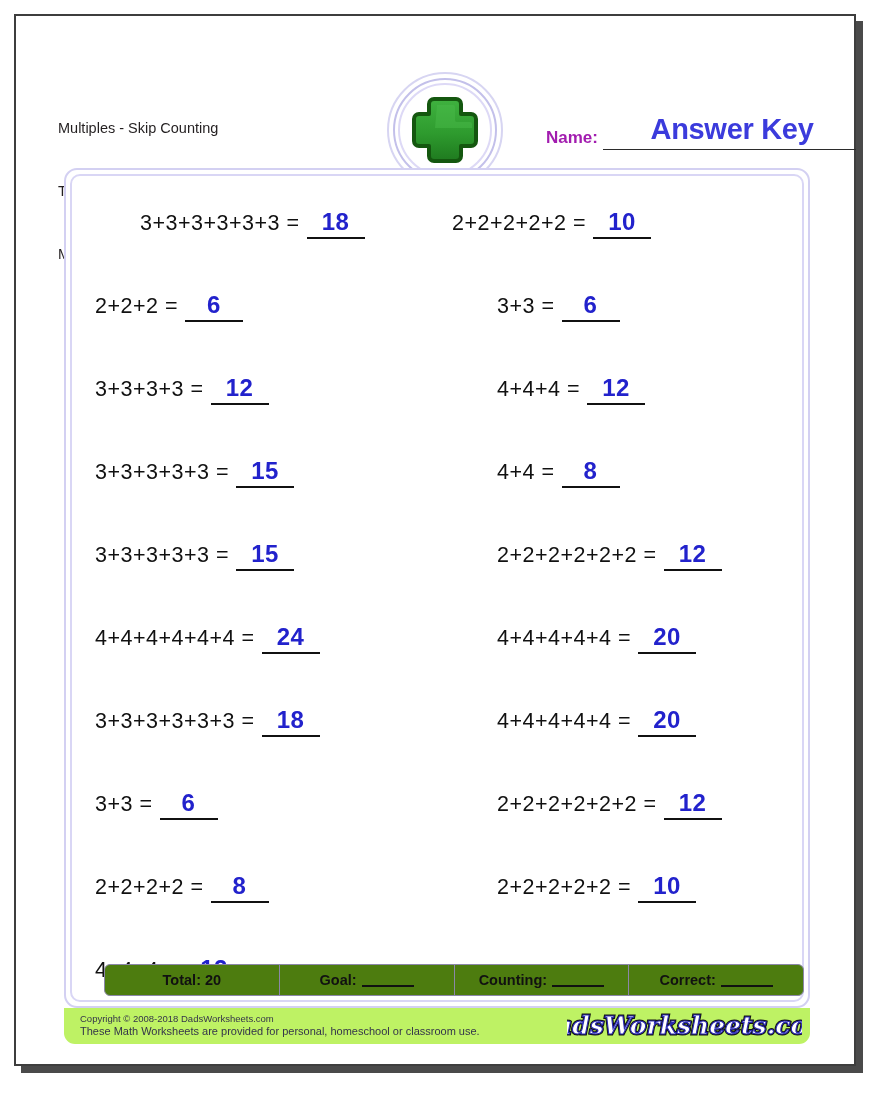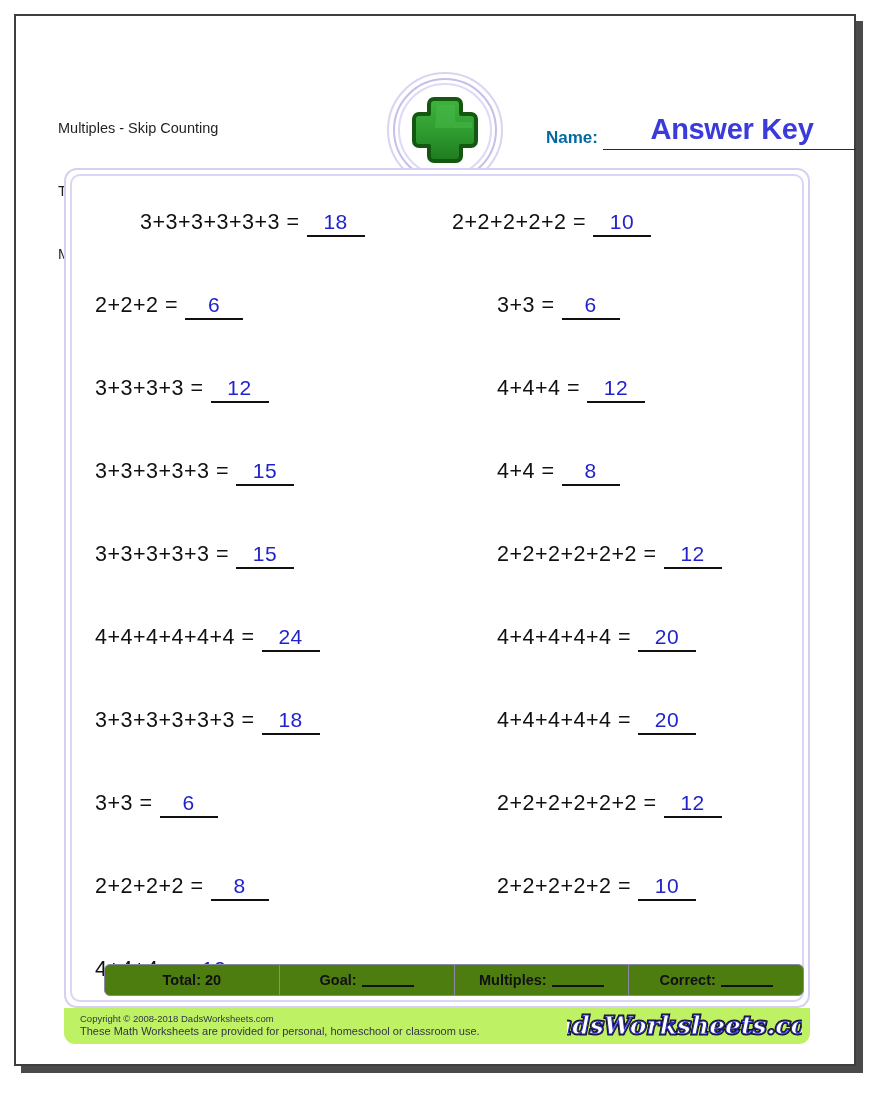--- a/index.html
+++ b/index.html
@@ -84,21 +84,21 @@
     top: 96px;
     width: 310px;
     height: 44px;
   }
   #name-label {
     position: absolute;
     left: 0;
     bottom: 8px;
     font-size: 17px;
     font-weight: bold;
-    color: #0369a1;
+    color: #a21caf;
   }
   #name-rule {
     position: absolute;
     left: 57px;
     right: 0;
     bottom: 6px;
     border-bottom: 1.6px solid #2b2b2b;
   }
   #name-value {
     position: absolute;
@@ -168,22 +168,22 @@
   }
   .answer-slot {
     display: inline-block;
     min-width: 46px;
     margin-left: 7px;
     text-align: center;
     border-bottom: 2.4px solid #111111;
     padding: 0 6px 1px 6px;
   }
   .answer {
-    font-size: 21px;
-    font-weight: normal;
+    font-size: 24px;
+    font-weight: bold;
     color: #2222cc;
     letter-spacing: 0.5px;
   }
 
   
   #score-bar {
     position: absolute;
     left: 88px;
     top: 948px;
     width: 700px;
@@ -408,21 +408,21 @@
 
   <div id="score-bar">
     <div class="score-cell">
       <span>Total: 20</span>
     </div>
     <div class="score-cell">
       <span>Goal:</span>
       <span class="score-blank"></span>
     </div>
     <div class="score-cell">
-      <span>Multiples:</span>
+      <span>Counting:</span>
       <span class="score-blank"></span>
     </div>
     <div class="score-cell">
       <span>Correct:</span>
       <span class="score-blank"></span>
     </div>
   </div>
 
   <div id="footer">
     <div id="copyright">

